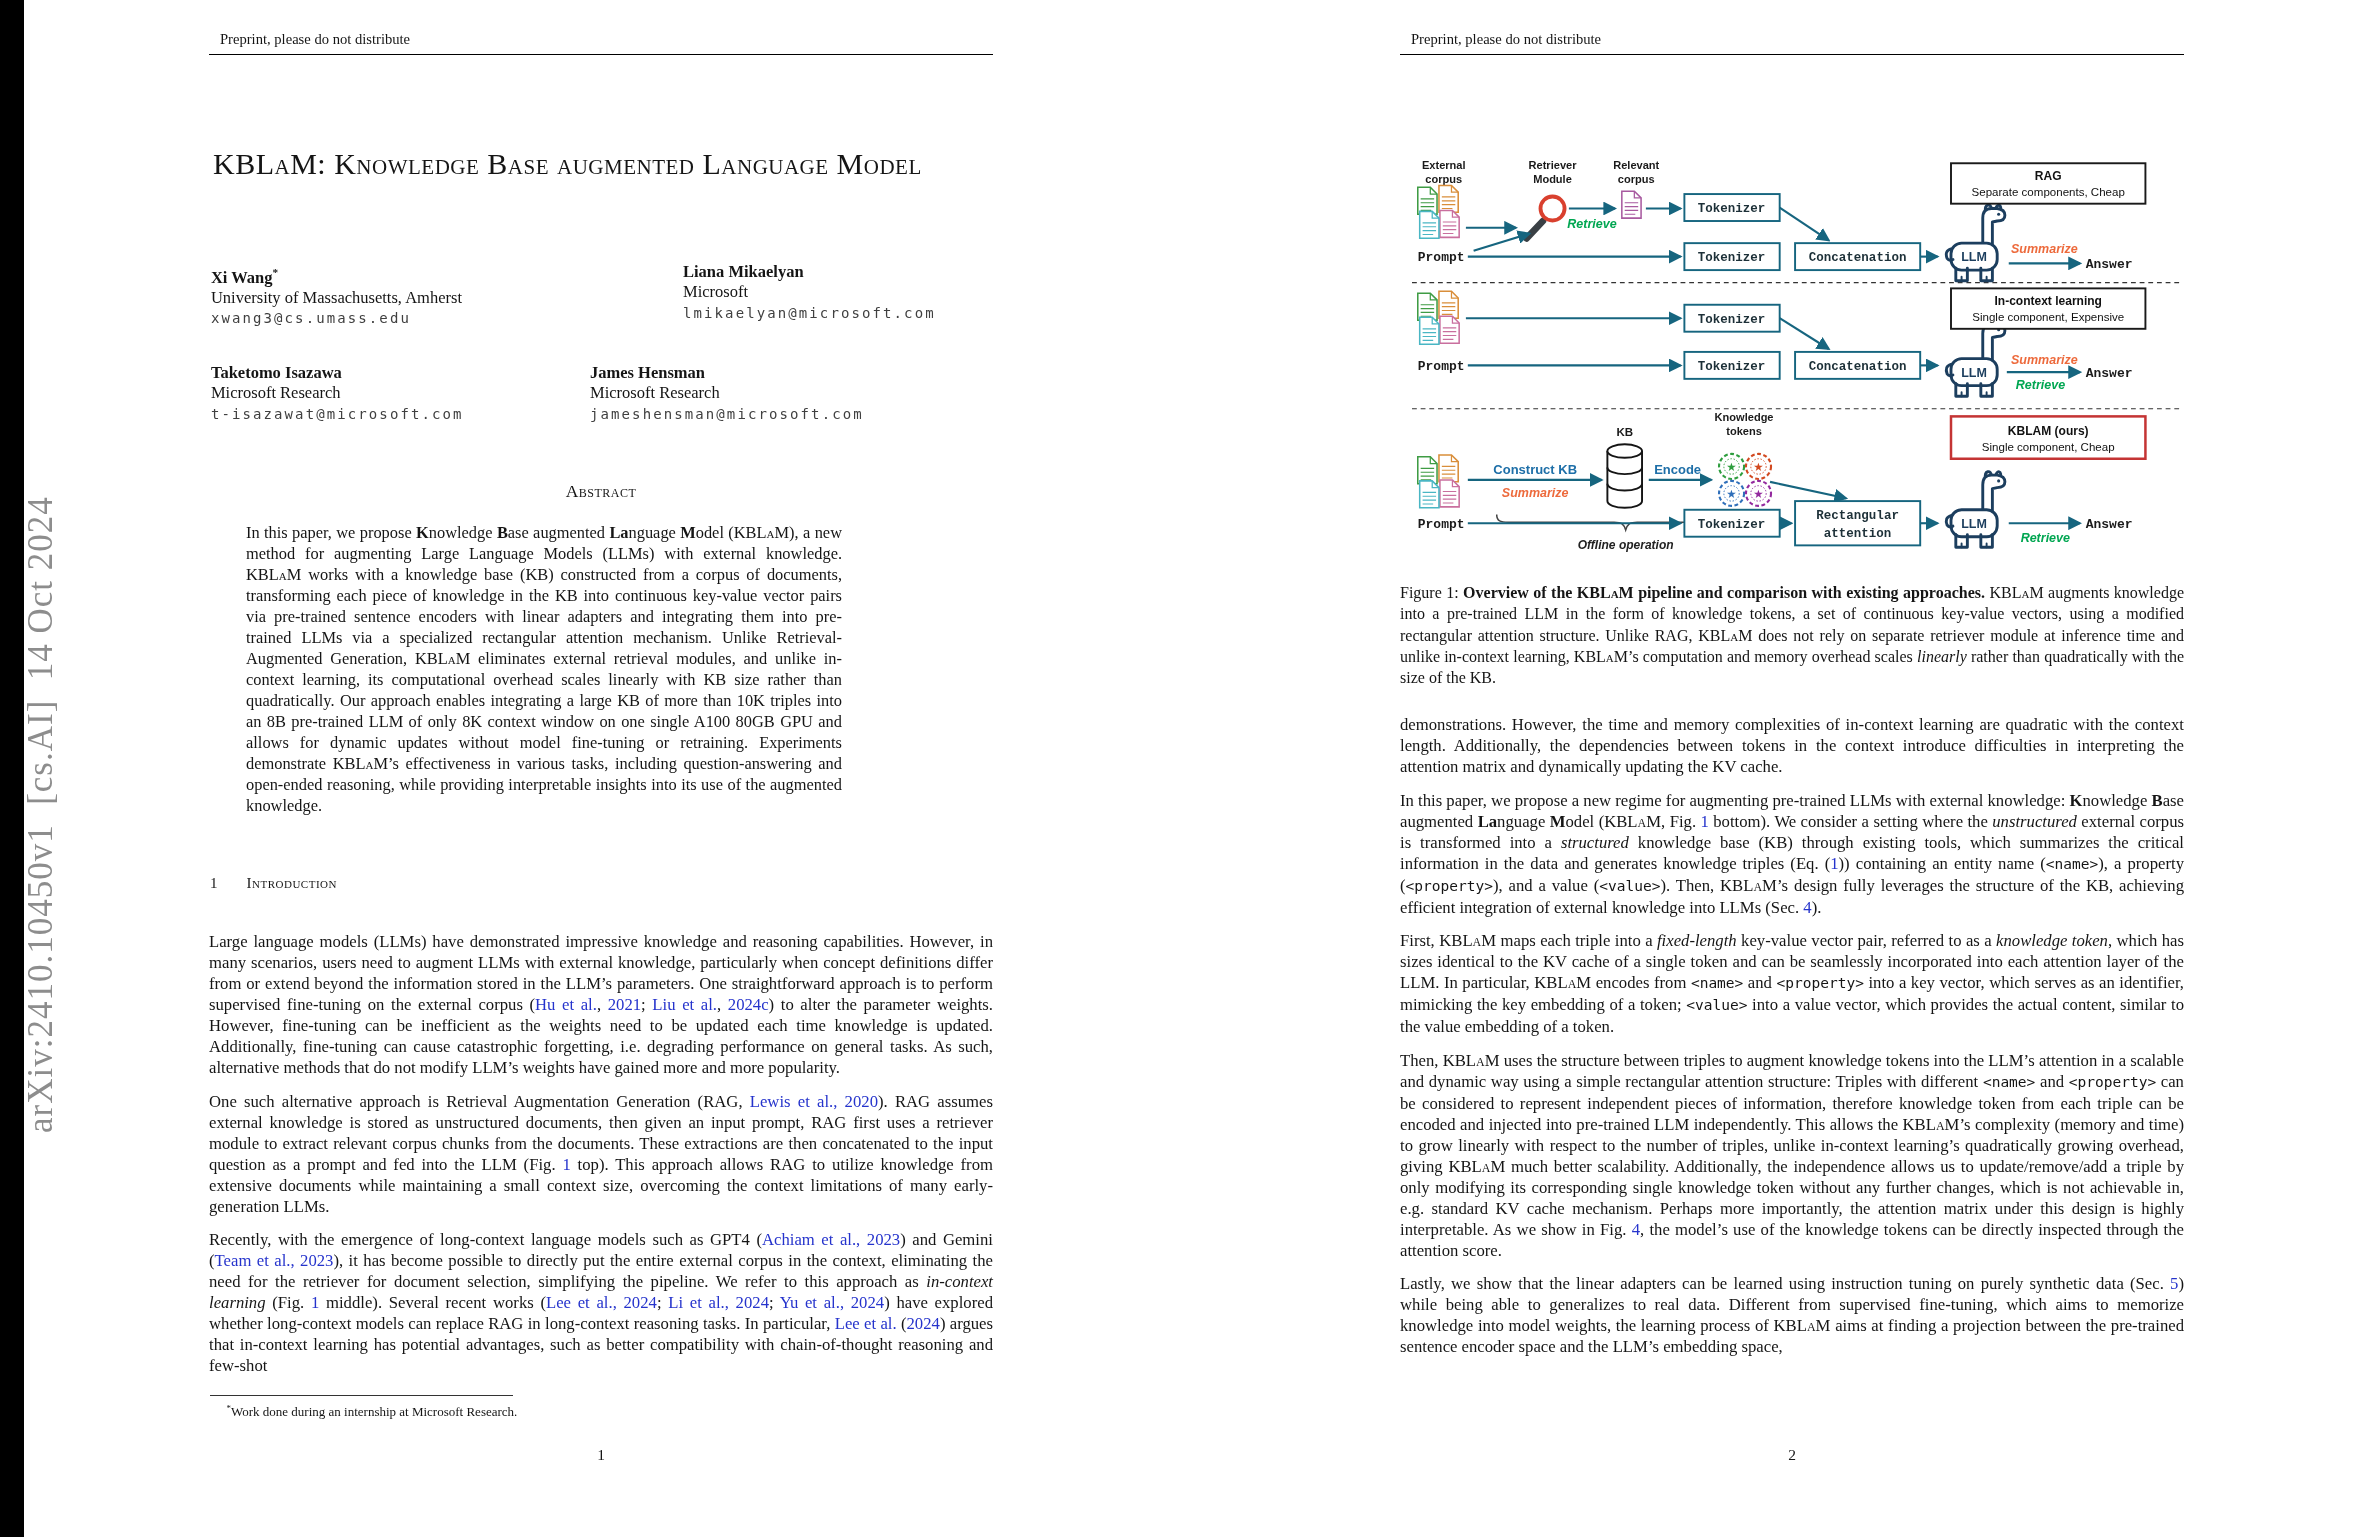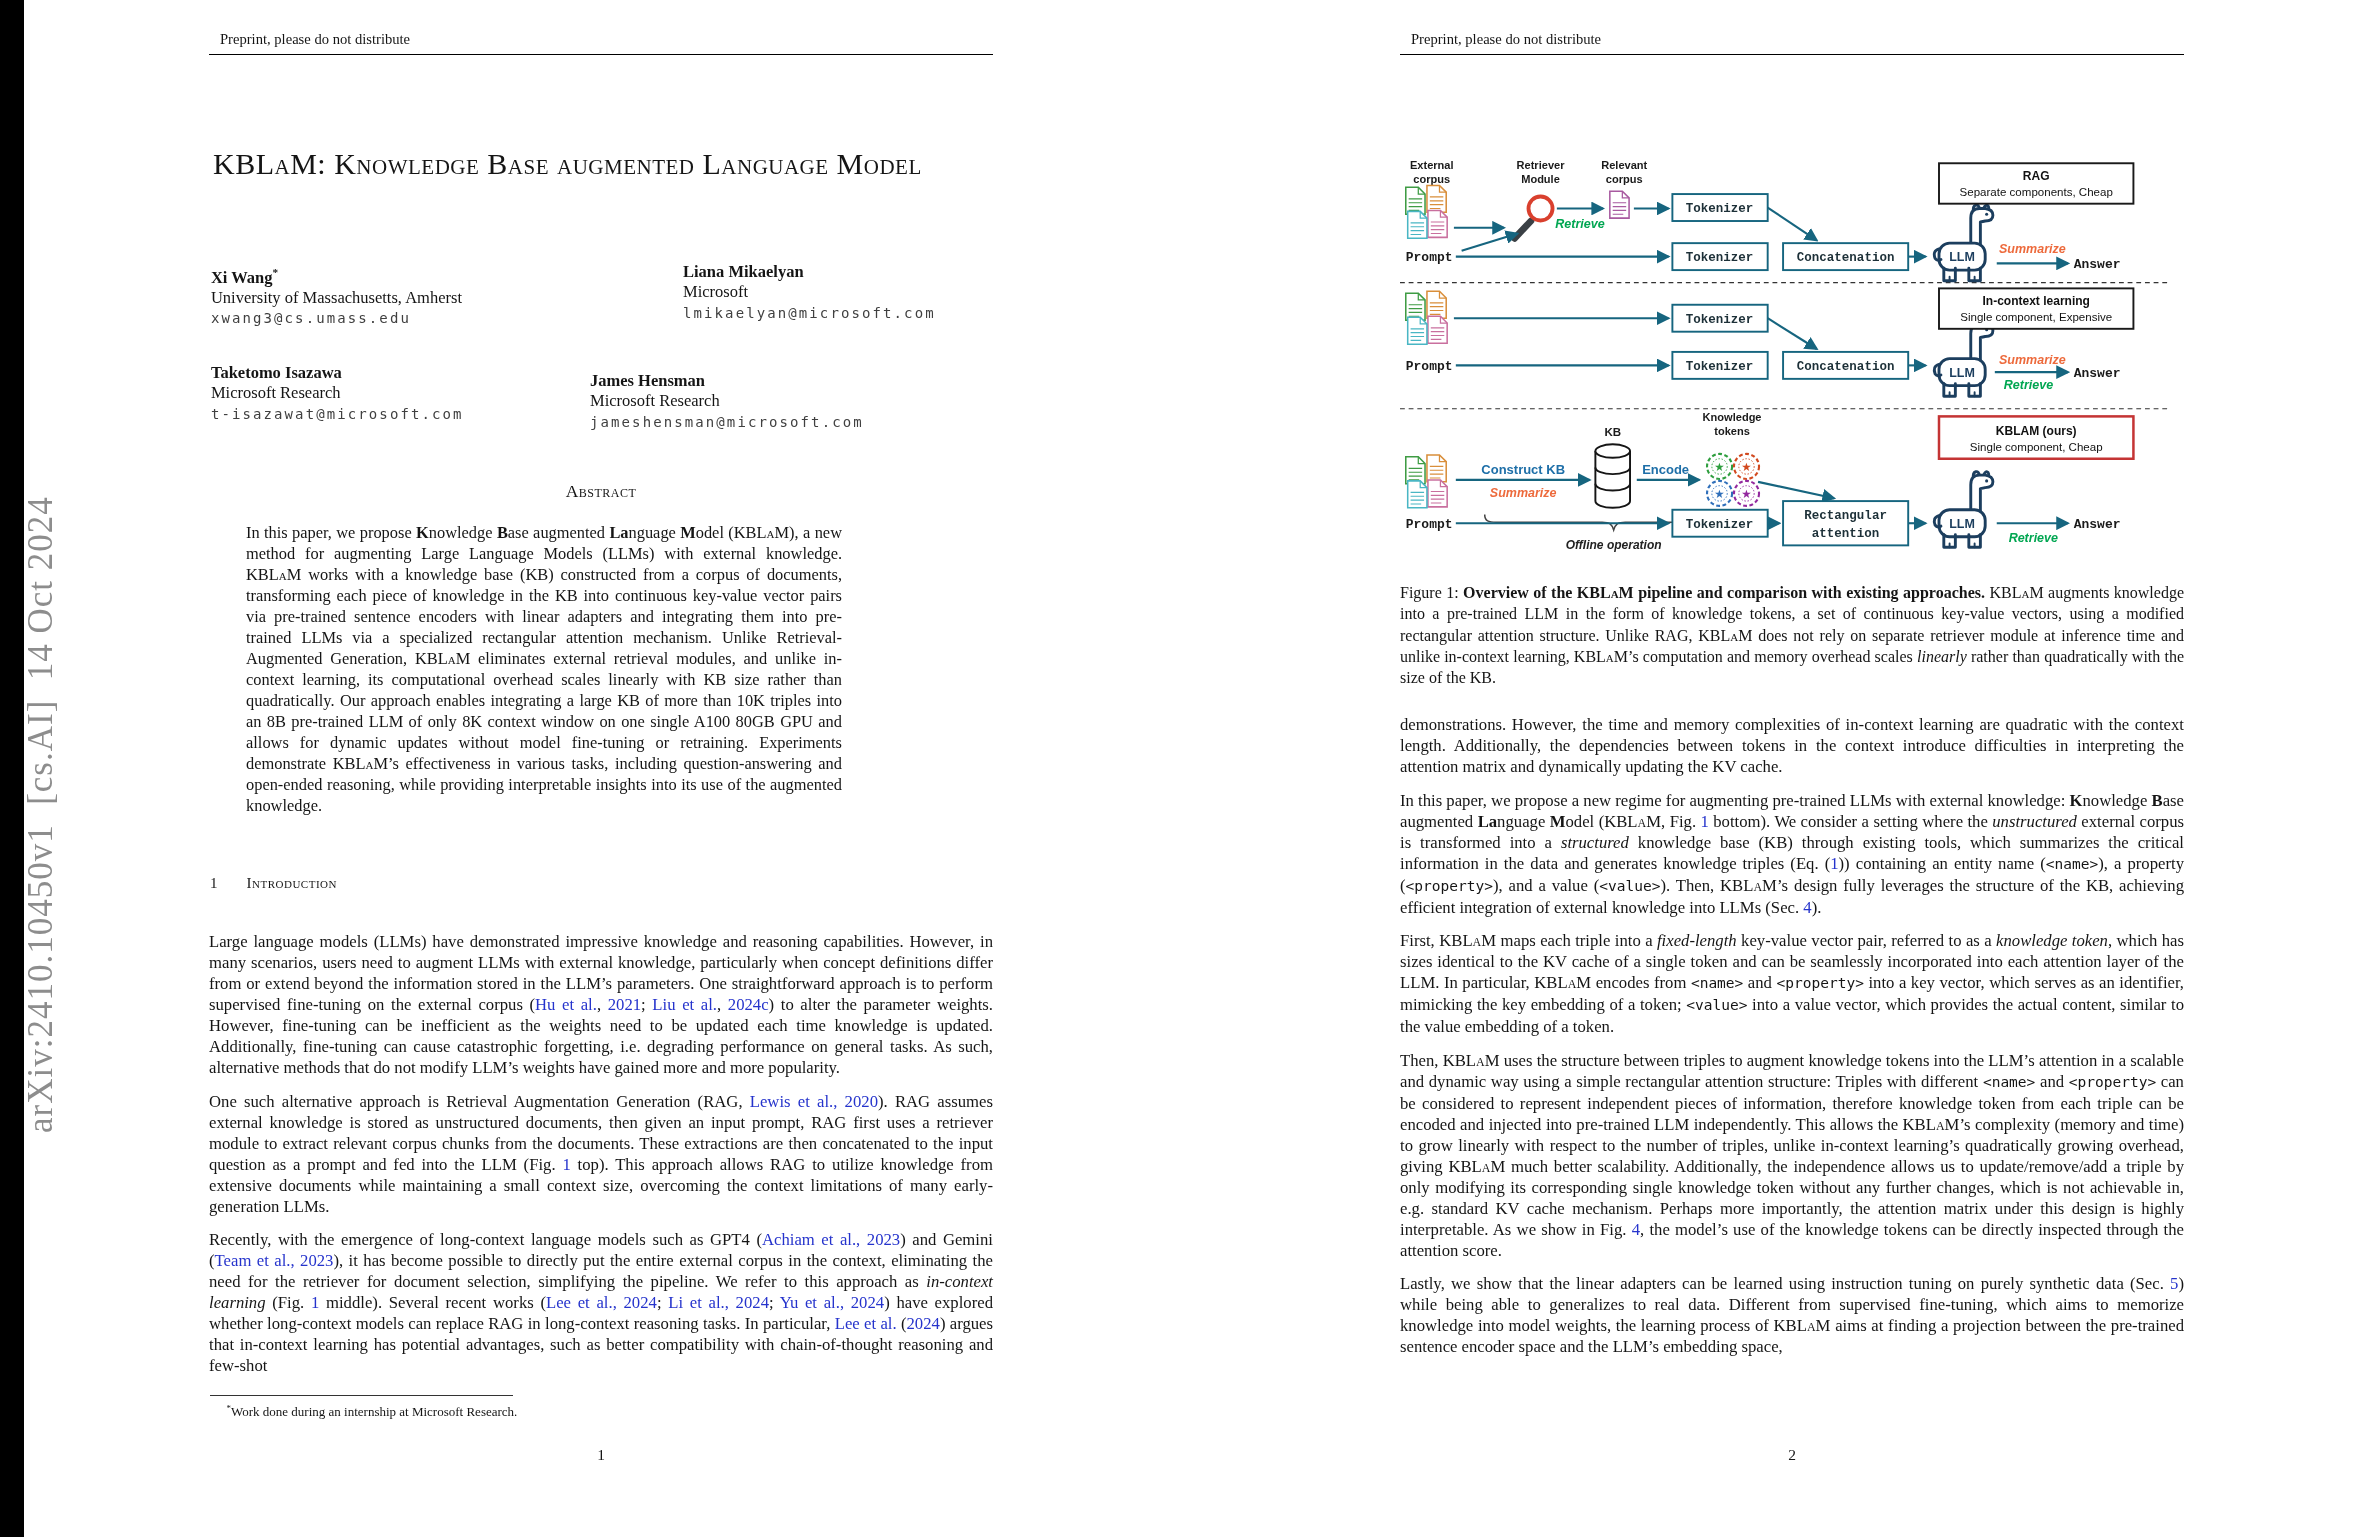--- a/index.html
+++ b/index.html
@@ -10,21 +10,21 @@
          font-size:35px;color:#8d8d8d;white-space:pre;letter-spacing:1px;}
   .page{position:absolute;top:29px;width:784px;}
   .page1{left:209px;} .page2{left:1400px;}
   .p-header{position:absolute;top:1.9px;left:11px;font-size:14.6px;}
   .p-rule{position:absolute;top:25px;left:0;width:784px;border-top:1.6px solid #000;}
   .title{position:absolute;top:107px;left:1px;width:747px;font-size:30px;line-height:49px;
          font-variant:small-caps;letter-spacing:0.5px;}
   .auth{position:absolute;font-size:16.5px;line-height:20.4px;}
   .auth .a-name{font-size:16.5px;}
   .auth .a-email{font-family:"DejaVu Sans Mono",monospace;font-size:14px;letter-spacing:2.1px;color:#404040;}
-  .a1{left:1.9px;top:233px;} .a2{left:474px;top:233px;} .a3{left:1.9px;top:334px;} .a4{left:381px;top:334px;margin-top:8px;}
+  .a1{left:1.9px;top:233px;} .a2{left:474px;top:233px;} .a3{left:1.9px;top:334px;} .a4{left:381px;top:334px;}
   .abs-head{position:absolute;top:452px;left:0;width:784px;text-align:center;
             font-variant:small-caps;font-size:17.5px;letter-spacing:0.5px;}
   .abstract{position:absolute;top:493px;left:37px;width:596px;font-size:16.4px;line-height:21px;
             text-align:justify;}
   .sec-head{position:absolute;top:846px;left:1px;font-size:15px;}
   .sec-head .sec-title{font-variant:small-caps;margin-left:29px;letter-spacing:0.5px;}
   .bodytext{position:absolute;left:0;width:784px;font-size:16.7px;line-height:21px;text-align:justify;}
   .intro{top:902px;}
   .bodytext p{margin:0 0 12.6px 0;}
   .fn-rule{position:absolute;top:1366px;left:1px;width:303px;border-top:1.4px solid #333;}
@@ -32,21 +32,21 @@
   .pagenum{position:absolute;top:1417px;left:0;width:784px;text-align:center;font-size:15.5px;}
   .caption{position:absolute;top:553px;left:0;width:784px;font-size:16px;line-height:21.3px;text-align:justify;}
   .body2{top:685px;}
   .s-b{font-weight:bold;}
   .s-i{font-style:italic;}
   .s-link{color:#2533cc;}
   .s-code{font-family:"DejaVu Sans Mono",monospace;font-size:87%;}
   .s-sc{font-variant:small-caps;}
   .s-sup{vertical-align:super;font-size:68%;}
   
-  .fig-wrap{position:absolute;top:64px;left:0;width:770px;}
+  .fig-wrap{position:absolute;top:64px;left:12px;width:770px;}
   svg text{user-select:none;}
   .mid{text-anchor:middle;}
   .f-lab{font:bold 11.5px "Liberation Sans",sans-serif;fill:#1a1a1a;}
   .f-mono{font:bold 13px "Liberation Mono","DejaVu Sans Mono",monospace;fill:#1d3038;}
   .f-io{font:bold 13.5px "Liberation Mono","DejaVu Sans Mono",monospace;fill:#1a1a1a;}
   .f-act{font:italic bold 13px "Liberation Sans",sans-serif;}
   .f-g{fill:#00a651;} .f-o{fill:#ed6a3c;}
   .f-blue{font:bold 13.5px "Liberation Sans",sans-serif;fill:#1e6fa8;}
   .f-badge-t{font:bold 12.5px "Liberation Sans",sans-serif;fill:#111;}
   .f-badge-s{font:12px "Liberation Sans",sans-serif;fill:#111;}

